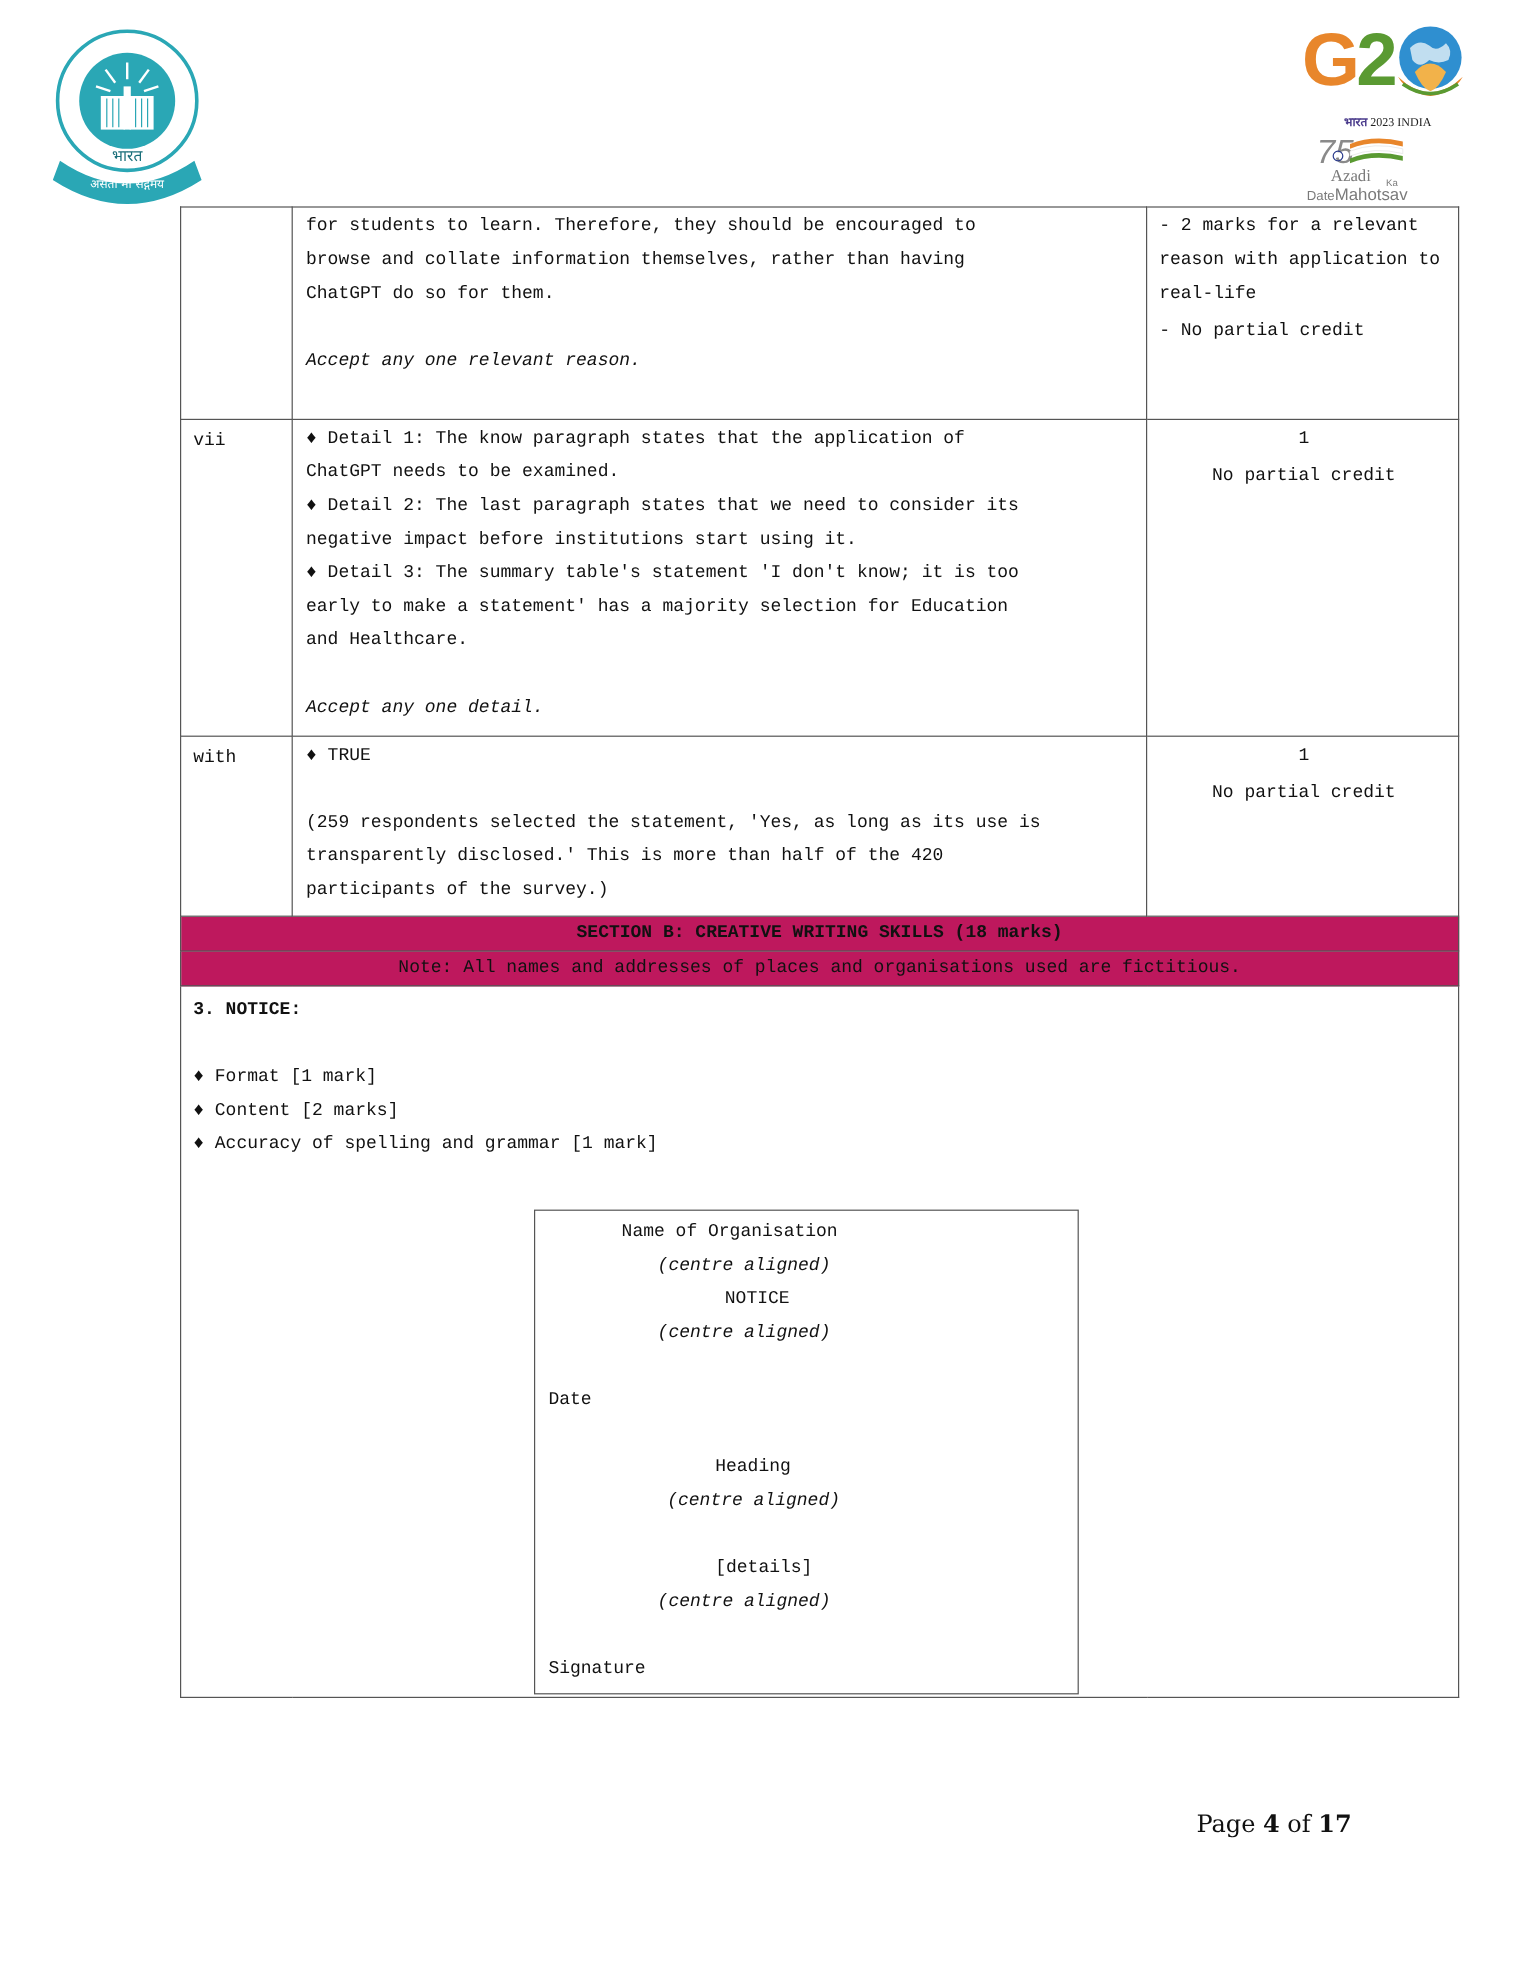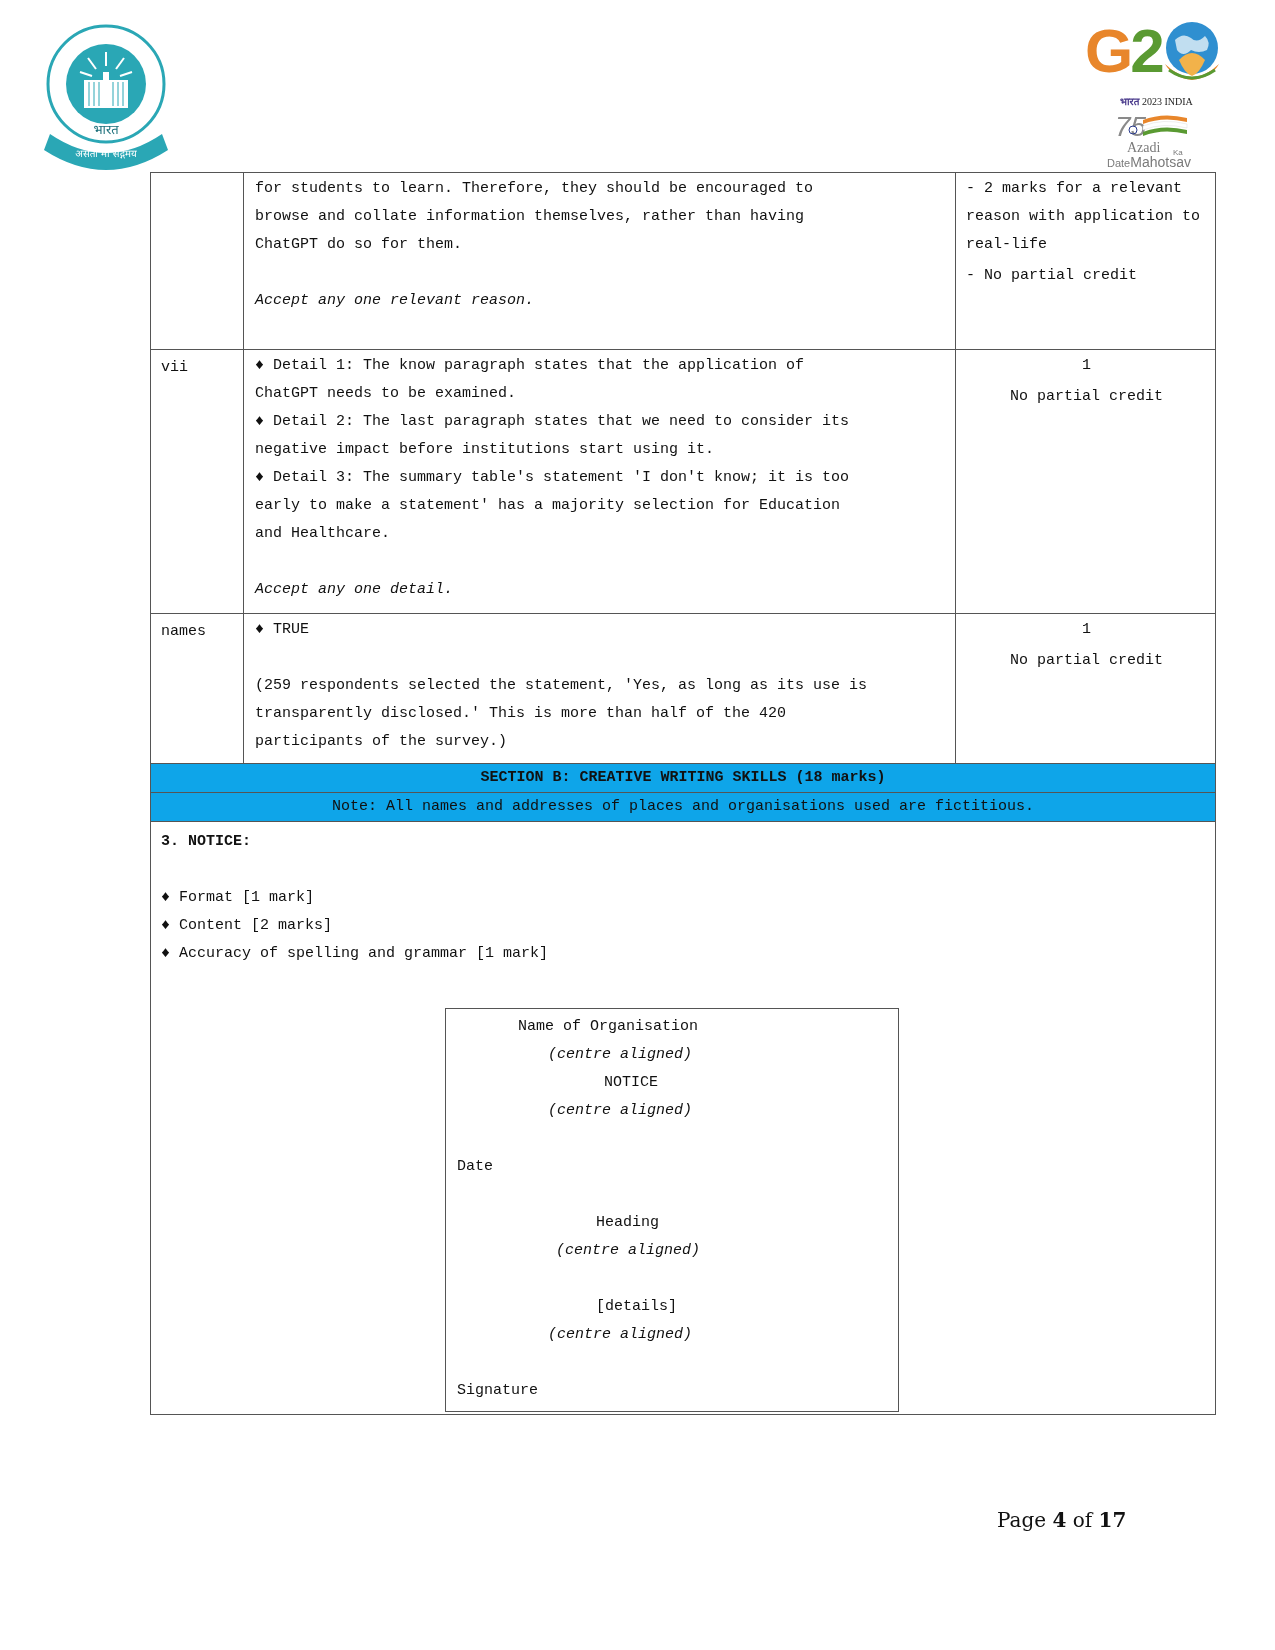--- a/index.html
+++ b/index.html
@@ -6,39 +6,39 @@
   body { width: 1275px; height: 1650px; position: relative; overflow: hidden;
          font-family: "Liberation Serif", "DejaVu Serif", serif; color: #111; }
   .logo-left { position: absolute; left: 44px; top: 22px; width: 130px; height: 150px; }
   .logo-right { position: absolute; left: 1085px; top: 18px; width: 155px; height: 150px; }
   .g20-text { position: absolute; left: 0; top: 2px; font-family: "Liberation Sans", sans-serif;
               font-size: 62px; font-weight: bold; letter-spacing: -3px; line-height: 62px; }
   .g20-g { color: #e8862b; }
   .g20-2 { color: #5a9a32; }
   .g20-sub { position: absolute; left: 35px; top: 76px; font-size: 10px; color: #222; white-space: nowrap; }
   .g20-sub .hindi { color: #4a3b8c; font-weight: bold; }
-  .amrit { position: absolute; left: 22px; top: 92px; width: 110px; height: 60px; }
+  .amrit { position: absolute; left: 4px; top: 92px; width: 110px; height: 60px; }
   .amrit .t1 { position: absolute; left: 20px; top: 30px; font-family: Liberation Serif, serif;
                font-size: 14px; color: #7a7a7a; }
   .amrit .t2 { position: absolute; left: 0; top: 44px; font-family: "Liberation Sans", sans-serif;
                font-size: 11px; color: #7a7a7a; white-space: nowrap; }
   .amrit .t2 b { font-size: 14px; font-weight: normal; text-align: right; }
   .amrit .ka { position: absolute; left: 66px; top: 38px; font-family: "Liberation Sans", sans-serif;
                font-size: 8px; color: #7a7a7a; }
 
   table.main { position: absolute; left: 150px; top: 172px; width: 1066px; border-collapse: collapse;
                font-size: 15px; line-height: 28px; font-family: Liberation Mono, monospace; }
   table.main td { border: 1.5px solid #555; vertical-align: top; padding: 0; }
   td.num { width: 82px; padding: 4px 0 0 10px !important; }
   td.ans { width: 690px; padding: 2px 10px 6px 11px !important; }
   td.marks { padding: 2px 8px 0 10px !important; }
   td.marks.center { text-align: center; }
   .ital { font-style: italic; }
   .gap { height: 28px; }
-  tr.shade td { background: #0ea5e9; text-align: center; }
+  tr.shade td { background: #be185d; text-align: center; }
   .sec-head { font-weight: bold; padding: 4px 0 2px 0; }
   .sec-note { padding: 4px 0 2px 0; }
   td.notice-cell { height: 586px; padding: 6px 10px 0 10px !important; position: relative; }
   .notice-title { font-weight: bold; }
   .notice-box { position: absolute; left: 294px; top: 186px; width: 452px; height: 402px;
                 border: 1.5px solid #555; }
   .nb-line { position: absolute; white-space: nowrap; }
   .footer { position: absolute; left: 997px; top: 1508px; font-family: "DejaVu Serif", serif; font-size: 20px; }
   .footer b { font-weight: bold; }
 </style>
@@ -137,21 +137,21 @@
       <div class="gap"></div>
       <div class="ital">Accept any one detail.</div>
     </td>
     <td class="marks center">
       <div>1</div>
       <div style="margin-top:3px">No partial credit</div>
     </td>
   </tr>
 
   <tr style="height:150px;">
-    <td class="num">names</td>
+    <td class="num">with</td>
     <td class="ans">
       <div>♦ TRUE</div>
       <div class="gap"></div>
       <div>(259 respondents selected the statement, 'Yes, as long as its use is</div>
       <div>transparently disclosed.' This is more than half of the 420</div>
       <div>participants of the survey.)</div>
     </td>
     <td class="marks center">
       <div>1</div>
       <div style="margin-top:3px">No partial credit</div>

